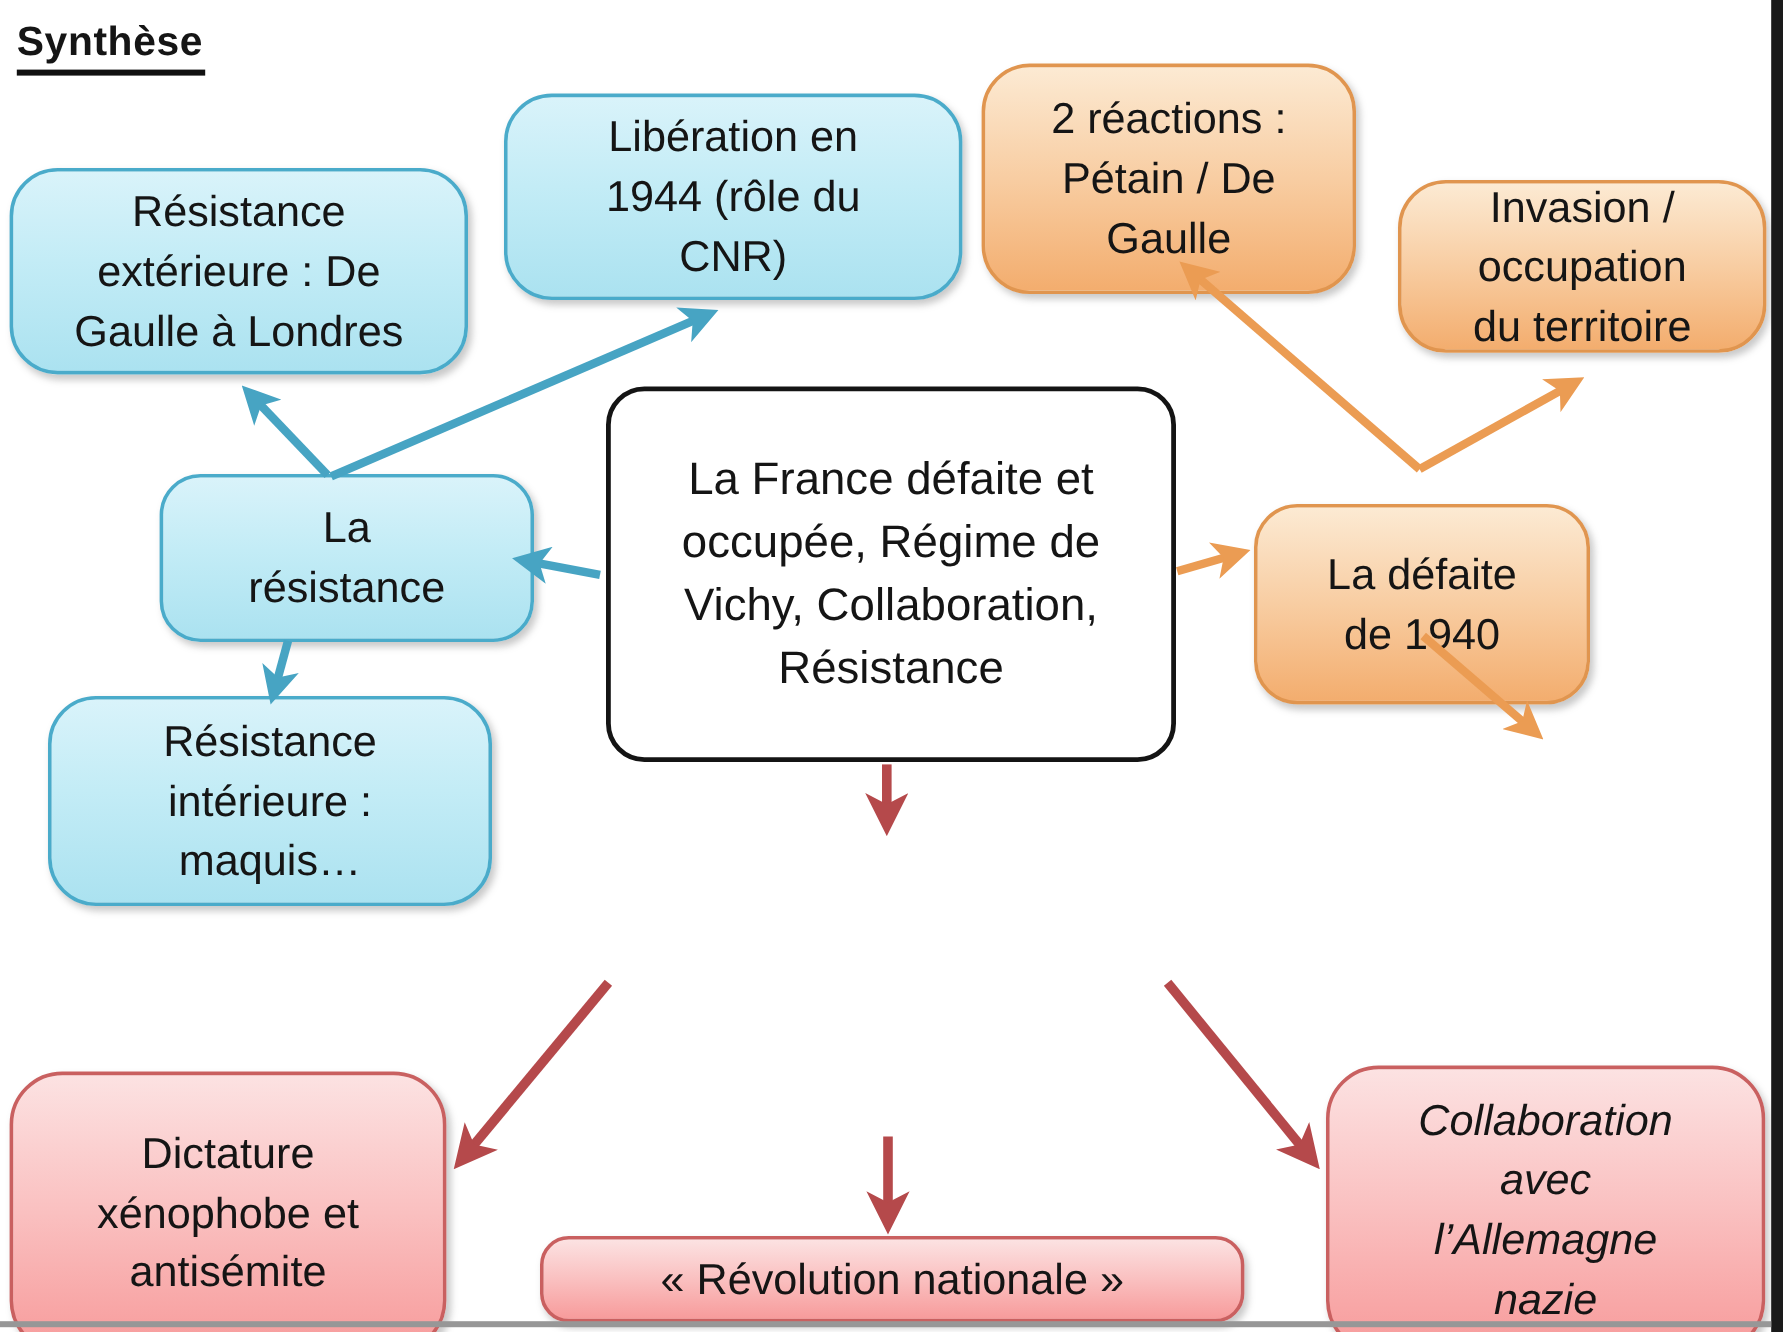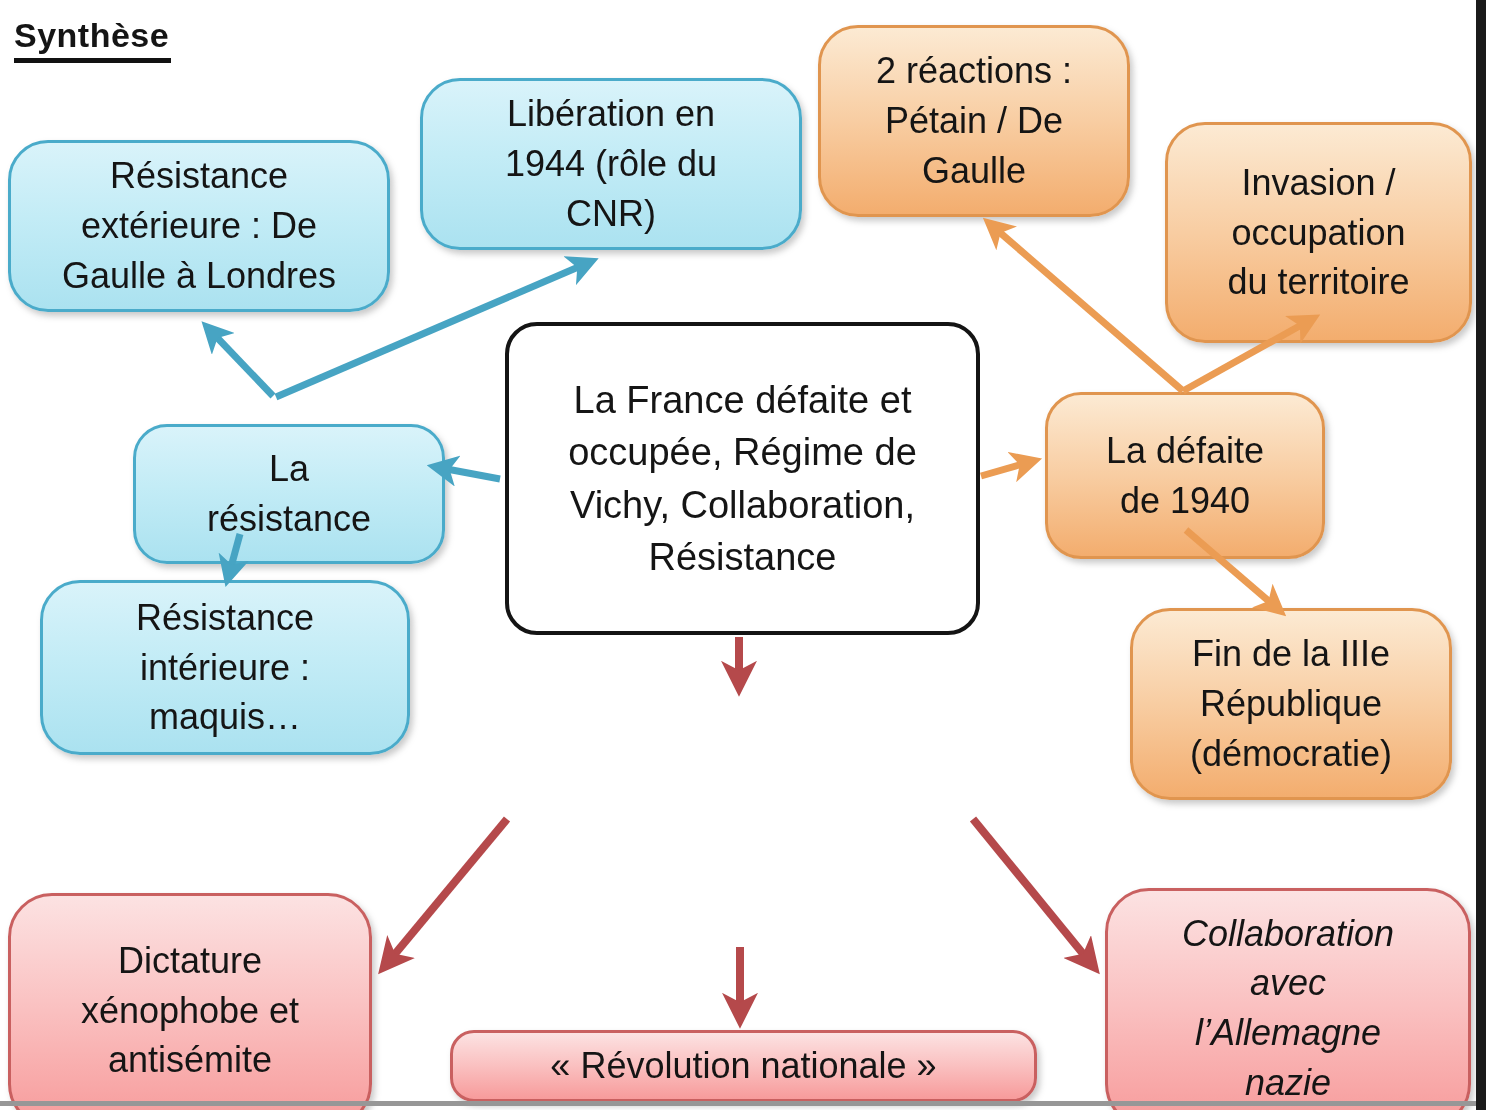--- a/index.html
+++ b/index.html
@@ -27,39 +27,40 @@
   }
   .blue{
     background:linear-gradient(to bottom,#d9f3fa 0%,#c3ecf6 45%,#abe2f0 100%);
     border:3px solid #4aabca;border-radius:40px;
     box-shadow:3px 4px 6px rgba(120,120,120,0.40);
   }
   .orange{
     background:linear-gradient(to bottom,#fcead3 0%,#f8cda2 50%,#f3ad6e 100%);
     border:3px solid #e0954f;border-radius:40px;
     box-shadow:3px 4px 6px rgba(120,120,120,0.40);
+    margin-top:28px;
   }
   .red{
     background:linear-gradient(to bottom,#fce2e2 0%,#fac0c0 50%,#f79b9b 100%);
     border:3px solid #c96060;border-radius:44px;
     box-shadow:3px 4px 6px rgba(120,120,120,0.40);
   }
   .center-node{
     background:#ffffff;
     border:4px solid #141414;border-radius:32px;
     font-size:38px;
   }
   
   #node-center{left:505px;top:322px;width:475px;height:313px;}
   #node-res-ext{left:8px;top:140px;width:382px;height:172px;}
   #node-liberation{left:420px;top:78px;width:382px;height:172px;}
-  #node-la-resistance{left:133px;top:395px;width:312px;height:140px;border-radius:34px;margin-top:29px;}
+  #node-la-resistance{left:133px;top:395px;width:312px;height:140px;border-radius:34px;}
   #node-res-int{left:40px;top:580px;width:370px;height:175px;}
   #node-reactions{left:818px;top:25px;width:312px;height:192px;}
-  #node-invasion{left:1165px;top:122px;width:307px;height:221px;}
+  #node-invasion{left:1165px;top:122px;width:307px;height:144px;}
   #node-defaite{left:1045px;top:392px;width:280px;height:167px;border-radius:36px;}
   #node-fin-rep{left:1130px;top:608px;width:322px;height:192px;}
   #node-regime{left:505px;top:698px;width:470px;height:250px;}
   #node-dictature{left:8px;top:865px;width:364px;height:235px;margin-top:28px;}
   #node-revolution{left:450px;top:1030px;width:587px;height:72px;border-radius:24px;}
   #node-collaboration{left:1105px;top:888px;width:366px;height:240px;font-style:italic;}
   #arrows{
     position:absolute;left:0;top:0;width:1486px;height:1110px;
     z-index:2;pointer-events:none;
   }
@@ -97,23 +98,20 @@
 maquis…</div>
 
   <div class="node orange" id="node-reactions">2 réactions :
 Pétain / De
 Gaulle</div>
   <div class="node orange" id="node-invasion">Invasion /
 occupation
 du territoire</div>
   <div class="node orange" id="node-defaite">La défaite
 de 1940</div>
-  <div class="node orange" id="node-fin-rep">Fin de la IIIe
-République
-(démocratie)</div>
 
   <div class="node red" id="node-dictature">Dictature
 xénophobe et
 antisémite</div>
   <div class="node red" id="node-revolution">« Révolution nationale »</div>
   <div class="node red" id="node-collaboration">Collaboration
 avec
 l’Allemagne
 nazie</div>
 

